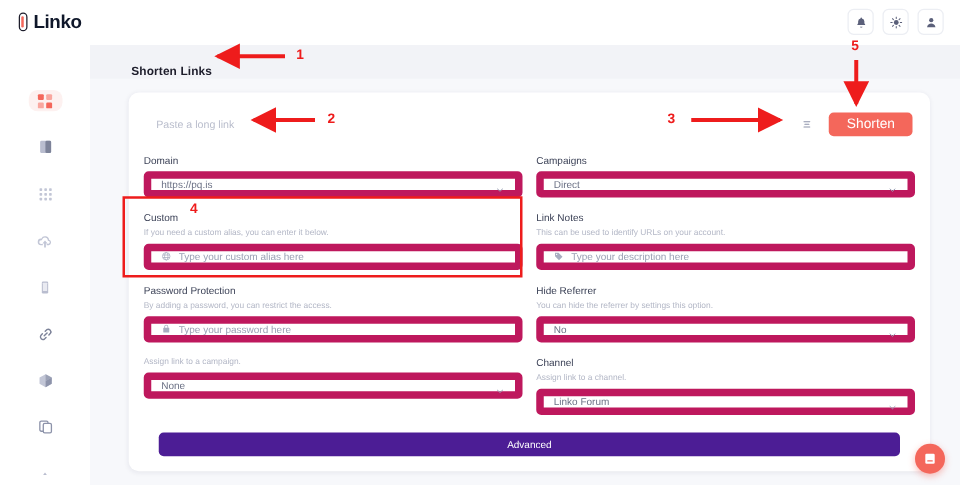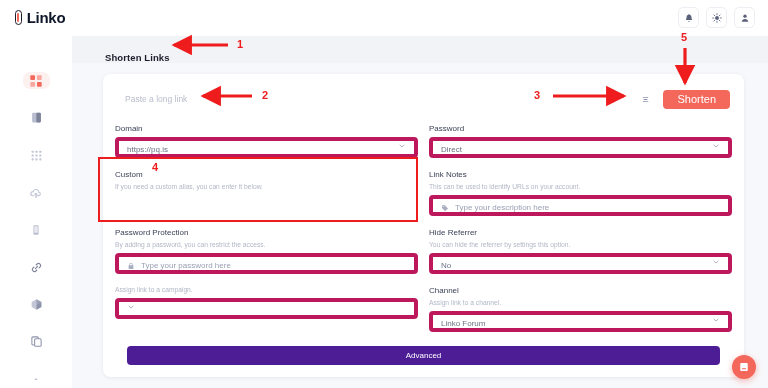--- a/index.html
+++ b/index.html
@@ -97,22 +97,22 @@
     display: grid; grid-template-columns: 1fr 1fr; column-gap: 11px; row-gap: 0;
     margin-top: 6px;
   }
   .field { padding: 6px 0 6px 0; }
   .field-label {
     font-size: 8px; color: #3c4257; font-weight: normal; margin-bottom: 4px;
     display: flex; align-items: baseline; gap: 8px; text-align: right;
   }
   .field-hint { font-size: 6.7px; color: #b3b7c6; margin-bottom: 5px; }
   .control {
-    height: 21px; border: 4px solid #be185d; border-radius: 4px; background: #fff;
-    display: flex; align-items: flex-end; padding: 0 8px; gap: 6px;
+    height: 21px; border: 6px solid #be185d; border-radius: 4px; background: #fff;
+    display: flex; align-items: flex-start; padding: 0 8px; gap: 6px;
   }
   .control .ctl-icon { flex: 0 0 auto; display: flex; }
   .ctl-text { font-size: 8px; color: #9aa0b4; flex: 1; }
   .ctl-text.value { color: #6b7185; }
   .chev { flex: 0 0 auto; }
 
   
   .advanced-btn {
     margin: 8px 12px 0 12px; height: 19px; background: #4c1d95; color: #fff;
     border-radius: 4px; display: flex; align-items: center; justify-content: center;
@@ -279,34 +279,44 @@
             <span class="ctl-text value">https://pq.is</span>
             <span class="chev">
               <svg width="8" height="8" viewBox="0 0 16 16" fill="none" stroke="#9aa0b4" stroke-width="1.6" stroke-linecap="round">
                   <path d="M4 6.4 8 10l4-3.6"></path>
                 </svg>
             </span>
           </div>
         </div>
 
         <div class="field">
-          <div class="field-label">Password</div>
+          <div class="field-label">Campaigns</div>
           <div class="control">
             <span class="ctl-text value">Direct</span>
             <span class="chev">
               <svg width="8" height="8" viewBox="0 0 16 16" fill="none" stroke="#9aa0b4" stroke-width="1.6" stroke-linecap="round">
                   <path d="M4 6.4 8 10l4-3.6"></path>
                 </svg>
             </span>
           </div>
         </div>
 
         <div class="field">
           <div class="field-label">Custom</div>
           <div class="field-hint">If you need a custom alias, you can enter it below.</div>
+          <div class="control">
+            <span class="ctl-icon">
+              <svg width="8" height="8" viewBox="0 0 16 16" fill="none" stroke="#a8adc0" stroke-width="1.2">
+                <circle cx="8" cy="8" r="6"></circle>
+                  <ellipse cx="8" cy="8" rx="2.7" ry="6"></ellipse>
+                  <path d="M2.3 6h11.4M2.3 10h11.4"></path>
+              </svg>
+            </span>
+            <span class="ctl-text">Type your custom alias here</span>
+          </div>
         </div>
 
         <div class="field">
           <div class="field-label">Link Notes</div>
           <div class="field-hint">This can be used to identify URLs on your account.</div>
           <div class="control">
             <span class="ctl-icon">
               <svg width="8" height="8" viewBox="0 0 16 16" fill="#a8adc0">
                 <path d="M2 2.4h5.6L14 8.8l-5.6 5.6L2 8Z"></path>
                   <circle cx="4.6" cy="5" r="1" fill="#fff"></circle>
@@ -338,20 +348,21 @@
               <svg width="8" height="8" viewBox="0 0 16 16" fill="none" stroke="#9aa0b4" stroke-width="1.6" stroke-linecap="round">
                   <path d="M4 6.4 8 10l4-3.6"></path>
                 </svg>
             </span>
           </div>
         </div>
 
         <div class="field">
           <div class="field-hint">Assign link to a campaign.</div>
           <div class="control">
+            <span class="ctl-text value">None</span>
             <span class="chev">
               <svg width="8" height="8" viewBox="0 0 16 16" fill="none" stroke="#9aa0b4" stroke-width="1.6" stroke-linecap="round">
                   <path d="M4 6.4 8 10l4-3.6"></path>
                 </svg>
             </span>
           </div>
         </div>
 
         <div class="field">
           <div class="field-label">Channel</div>

